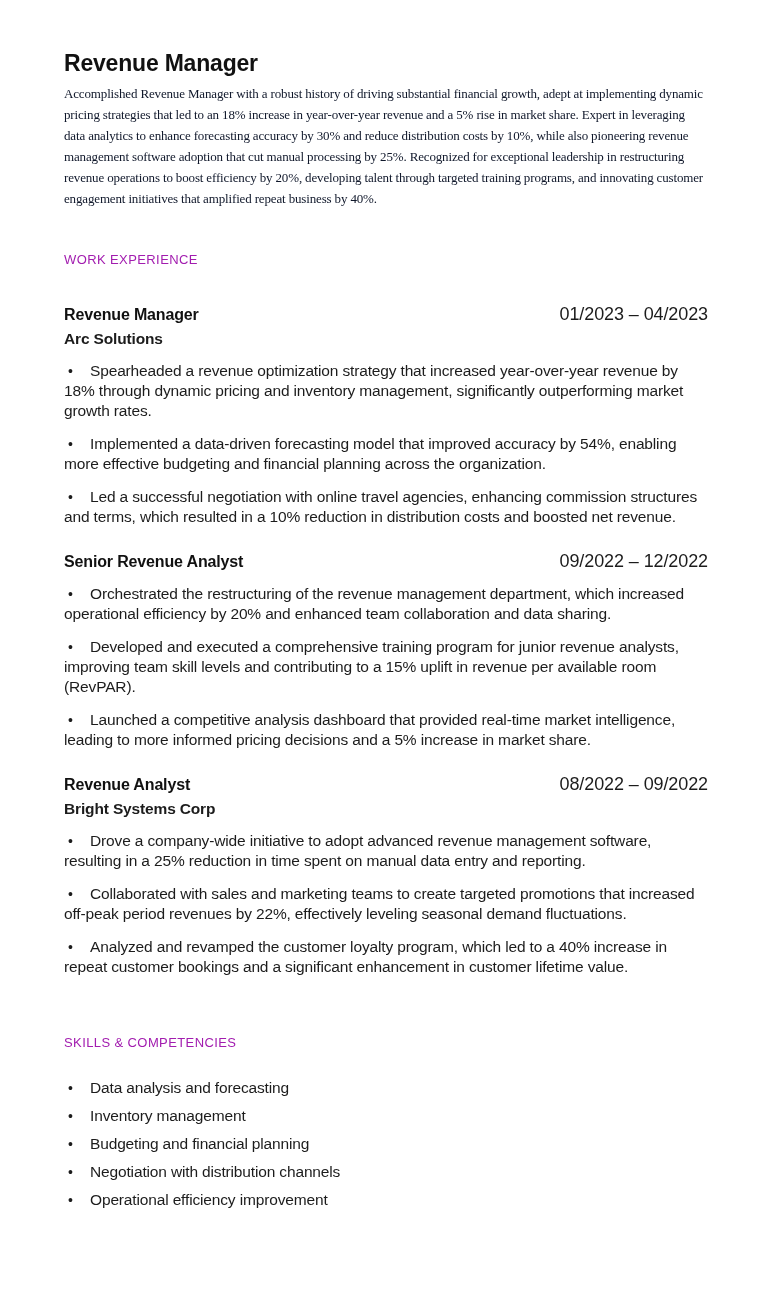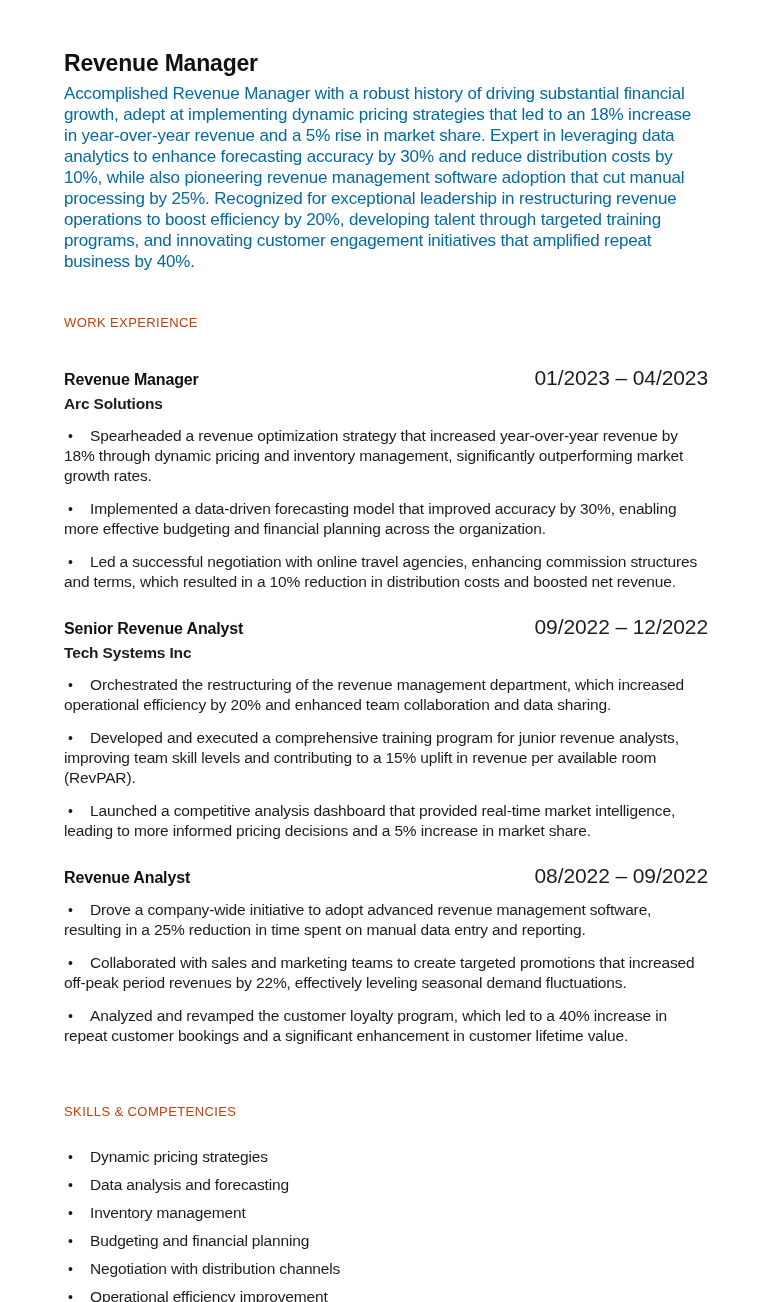--- a/index.html
+++ b/index.html
@@ -21,50 +21,51 @@
   }
   .resume-title {
     font-size: 23px;
     line-height: 28px;
     font-weight: 700;
     color: #111111;
     letter-spacing: -0.2px;
   }
   .summary {
     margin-top: 6px;
-    font-size: 17px;
+    font-size: 13px;
     line-height: 21px;
     letter-spacing: -0.15px;
-    color: #0369a1;
+    color: #0f172a;
+    font-family: Liberation Serif, serif;
   }
   .section-heading {
     font-size: 13px;
     line-height: 16px;
     font-weight: 400;
     letter-spacing: 0.4px;
-    color: #c2410c;
+    color: #a21caf;
   }
   .section-heading.work { margin-top: 43px; }
   .section-heading.skills { margin-top: 58px; }
   .job { margin-top: 25px; }
   .job.first { margin-top: 37px; }
   .job-head {
     display: flex;
     justify-content: space-between;
     align-items: baseline;
   }
   .job-title {
     font-size: 16px;
     line-height: 19px;
     font-weight: 700;
     color: #111111;
     letter-spacing: -0.15px;
   }
   .job-dates {
-    font-size: 21px;
+    font-size: 18px;
     line-height: 19px;
     font-weight: 400;
     color: #1c1c1c;
     letter-spacing: -0.1px;
   }
   .job-company {
     margin-top: 5px;
     font-size: 15.5px;
     line-height: 19px;
     color: #1c1c1c;
@@ -105,49 +106,48 @@
 
   <div class="section-heading work">WORK EXPERIENCE</div>
 
   <div class="job first">
     <div class="job-head">
       <div class="job-title">Revenue Manager</div>
       <div class="job-dates">01/2023 – 04/2023</div>
     </div>
     <div class="job-company">Arc Solutions</div>
     <p class="bullet-item"><span class="blt">•</span><span>Spearheaded a revenue optimization strategy that increased year-over-year revenue by 18% through dynamic pricing and inventory management, significantly outperforming market growth rates.</span></p>
-    <p class="bullet-item"><span class="blt">•</span><span>Implemented a data-driven forecasting model that improved accuracy by 30%, enabling more effective budgeting and financial planning across the organization.</span></p>
+    <p class="bullet-item"><span class="blt">•</span><span>Implemented a data-driven forecasting model that improved accuracy by 54%, enabling more effective budgeting and financial planning across the organization.</span></p>
     <p class="bullet-item"><span class="blt">•</span><span>Led a successful negotiation with online travel agencies, enhancing commission structures and terms, which resulted in a 10% reduction in distribution costs and boosted net revenue.</span></p>
   </div>
 
   <div class="job">
     <div class="job-head">
       <div class="job-title">Senior Revenue Analyst</div>
       <div class="job-dates">09/2022 – 12/2022</div>
     </div>
-    <div class="job-company">Tech Systems Inc</div>
     <p class="bullet-item"><span class="blt">•</span><span>Orchestrated the restructuring of the revenue management department, which increased operational efficiency by 20% and enhanced team collaboration and data sharing.</span></p>
     <p class="bullet-item"><span class="blt">•</span><span>Developed and executed a comprehensive training program for junior revenue analysts, improving team skill levels and contributing to a 15% uplift in revenue per available room (RevPAR).</span></p>
     <p class="bullet-item"><span class="blt">•</span><span>Launched a competitive analysis dashboard that provided real-time market intelligence, leading to more informed pricing decisions and a 5% increase in market share.</span></p>
   </div>
 
   <div class="job">
     <div class="job-head">
       <div class="job-title">Revenue Analyst</div>
       <div class="job-dates">08/2022 – 09/2022</div>
     </div>
+    <div class="job-company">Bright Systems Corp</div>
     <p class="bullet-item"><span class="blt">•</span><span>Drove a company-wide initiative to adopt advanced revenue management software, resulting in a 25% reduction in time spent on manual data entry and reporting.</span></p>
     <p class="bullet-item"><span class="blt">•</span><span>Collaborated with sales and marketing teams to create targeted promotions that increased off-peak period revenues by 22%, effectively leveling seasonal demand fluctuations.</span></p>
     <p class="bullet-item"><span class="blt">•</span><span>Analyzed and revamped the customer loyalty program, which led to a 40% increase in repeat customer bookings and a significant enhancement in customer lifetime value.</span></p>
   </div>
 
   <div class="section-heading skills">SKILLS &amp; COMPETENCIES</div>
 
   <div class="skills-list">
-    <p class="skill-item"><span class="blt">•</span><span>Dynamic pricing strategies</span></p>
     <p class="skill-item"><span class="blt">•</span><span>Data analysis and forecasting</span></p>
     <p class="skill-item"><span class="blt">•</span><span>Inventory management</span></p>
     <p class="skill-item"><span class="blt">•</span><span>Budgeting and financial planning</span></p>
     <p class="skill-item"><span class="blt">•</span><span>Negotiation with distribution channels</span></p>
     <p class="skill-item"><span class="blt">•</span><span>Operational efficiency improvement</span></p>
   </div>
 
 </div>
 
 </body></html>

